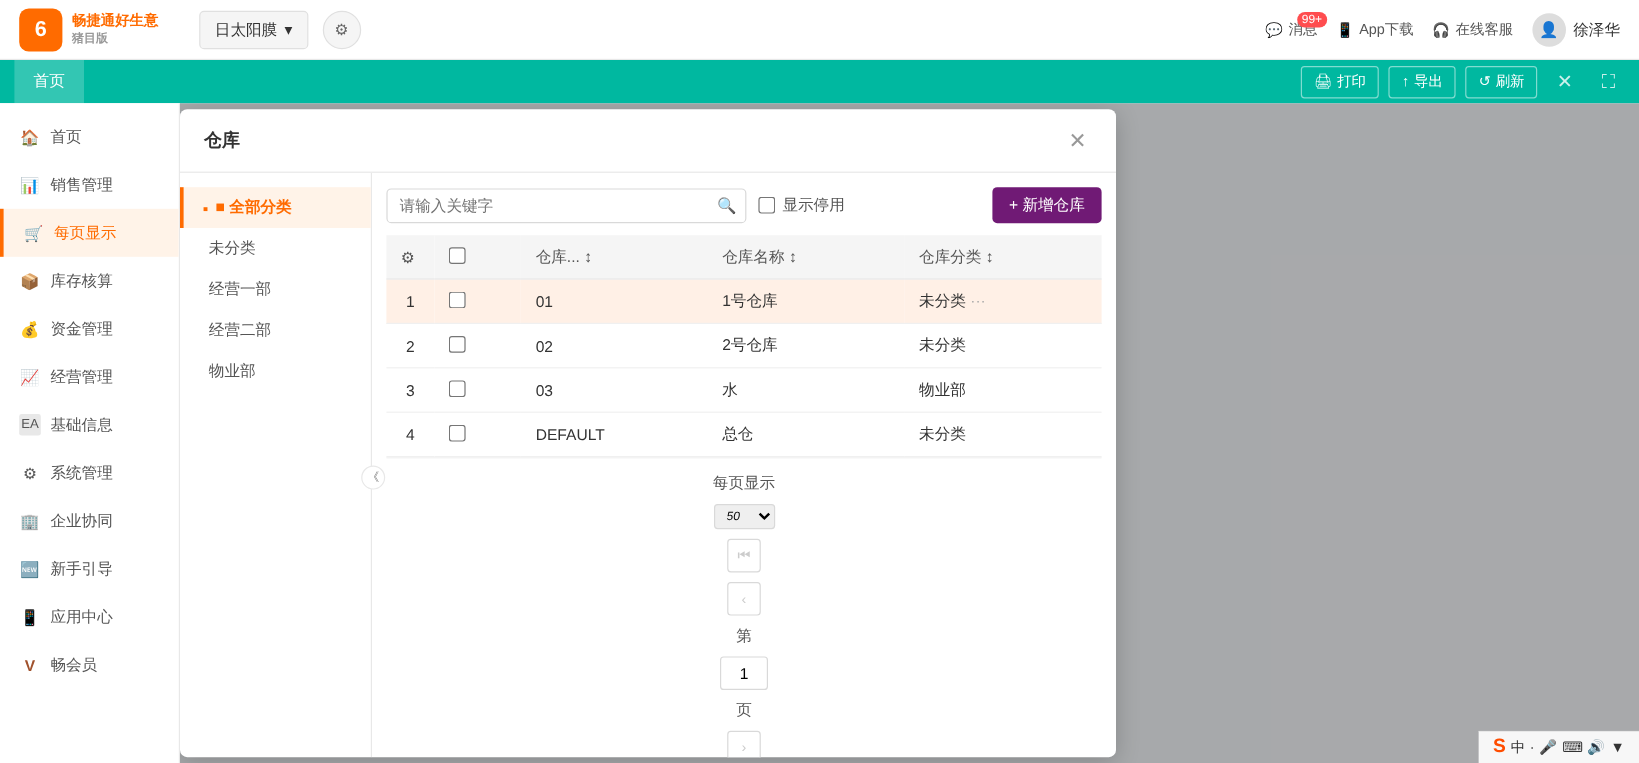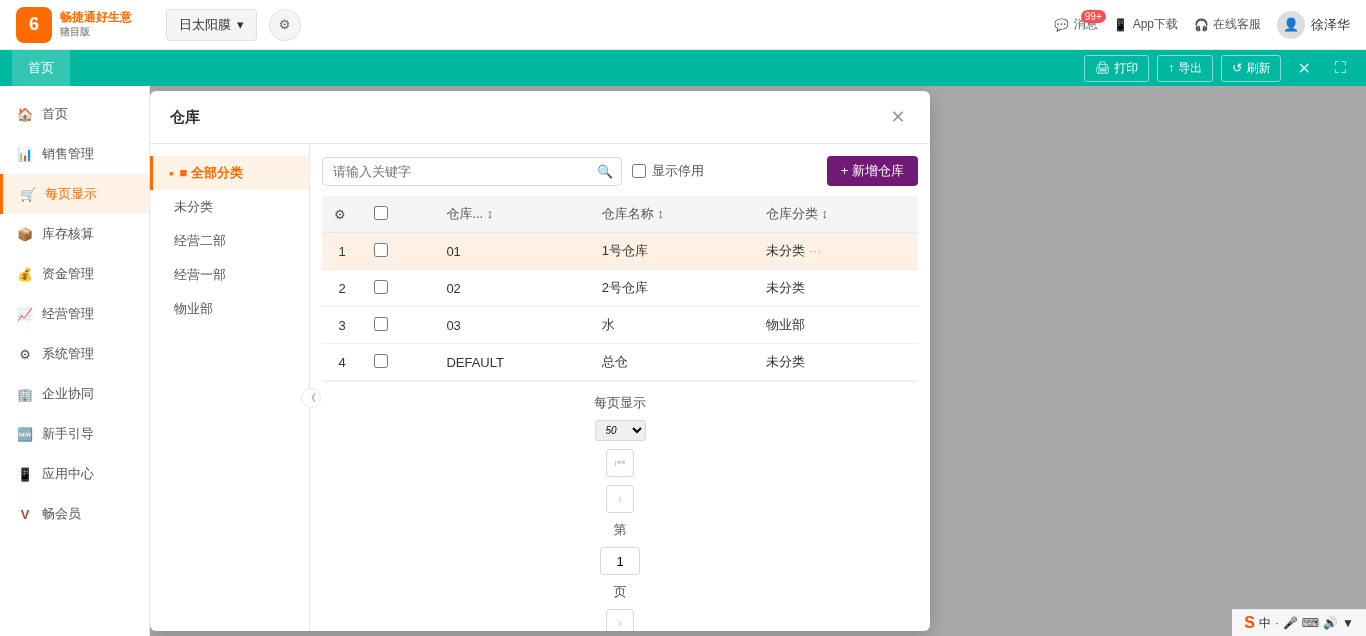--- a/index.html
+++ b/index.html
@@ -310,20 +310,24 @@
     </div>
     <div class="sidebar-item">
       <span class="sidebar-icon">💰</span>
       <span>资金管理</span>
     </div>
     <div class="sidebar-item">
       <span class="sidebar-icon">📈</span>
       <span>经营管理</span>
     </div>
     <div class="sidebar-item">
+      <span class="sidebar-icon" style="font-size:11px;background:#e8e8e8;border-radius:2px;padding:1px 2px;">EA</span>
+      <span>基础信息</span>
+    </div>
+    <div class="sidebar-item">
       <span class="sidebar-icon">⚙</span>
       <span>系统管理</span>
     </div>
     <div class="sidebar-item">
       <span class="sidebar-icon">🏢</span>
       <span>企业协同</span>
     </div>
     <div class="sidebar-item">
       <span class="sidebar-icon">🆕</span>
       <span>新手引导</span>
@@ -352,24 +356,24 @@
 
           <div class="cat-panel cat-panel-wrap">
             <div class="cat-header">
               <span>▪</span>
               <span>■ 全部分类</span>
             </div>
             <div class="cat-item">
               <span>未分类</span>
             </div>
             <div class="cat-item">
+              <span>经营一部</span>
+            </div>
+            <div class="cat-item">
               <span>经营二部</span>
-            </div>
-            <div class="cat-item">
-              <span>经营一部</span>
             </div>
             <div class="cat-item">
               <span>物业部</span>
             </div>
 
             <div class="collapse-btn">《</div>
           </div>
 
           <div class="table-panel">
 

